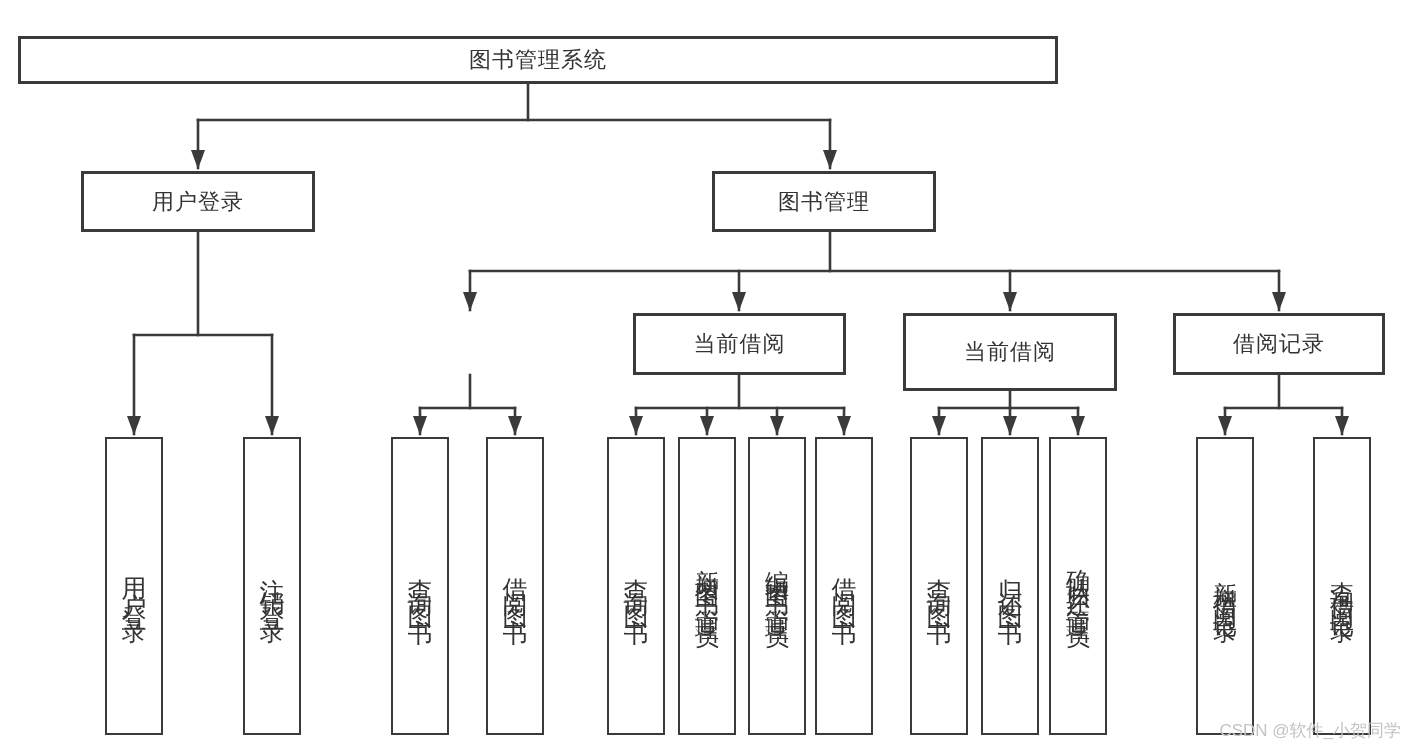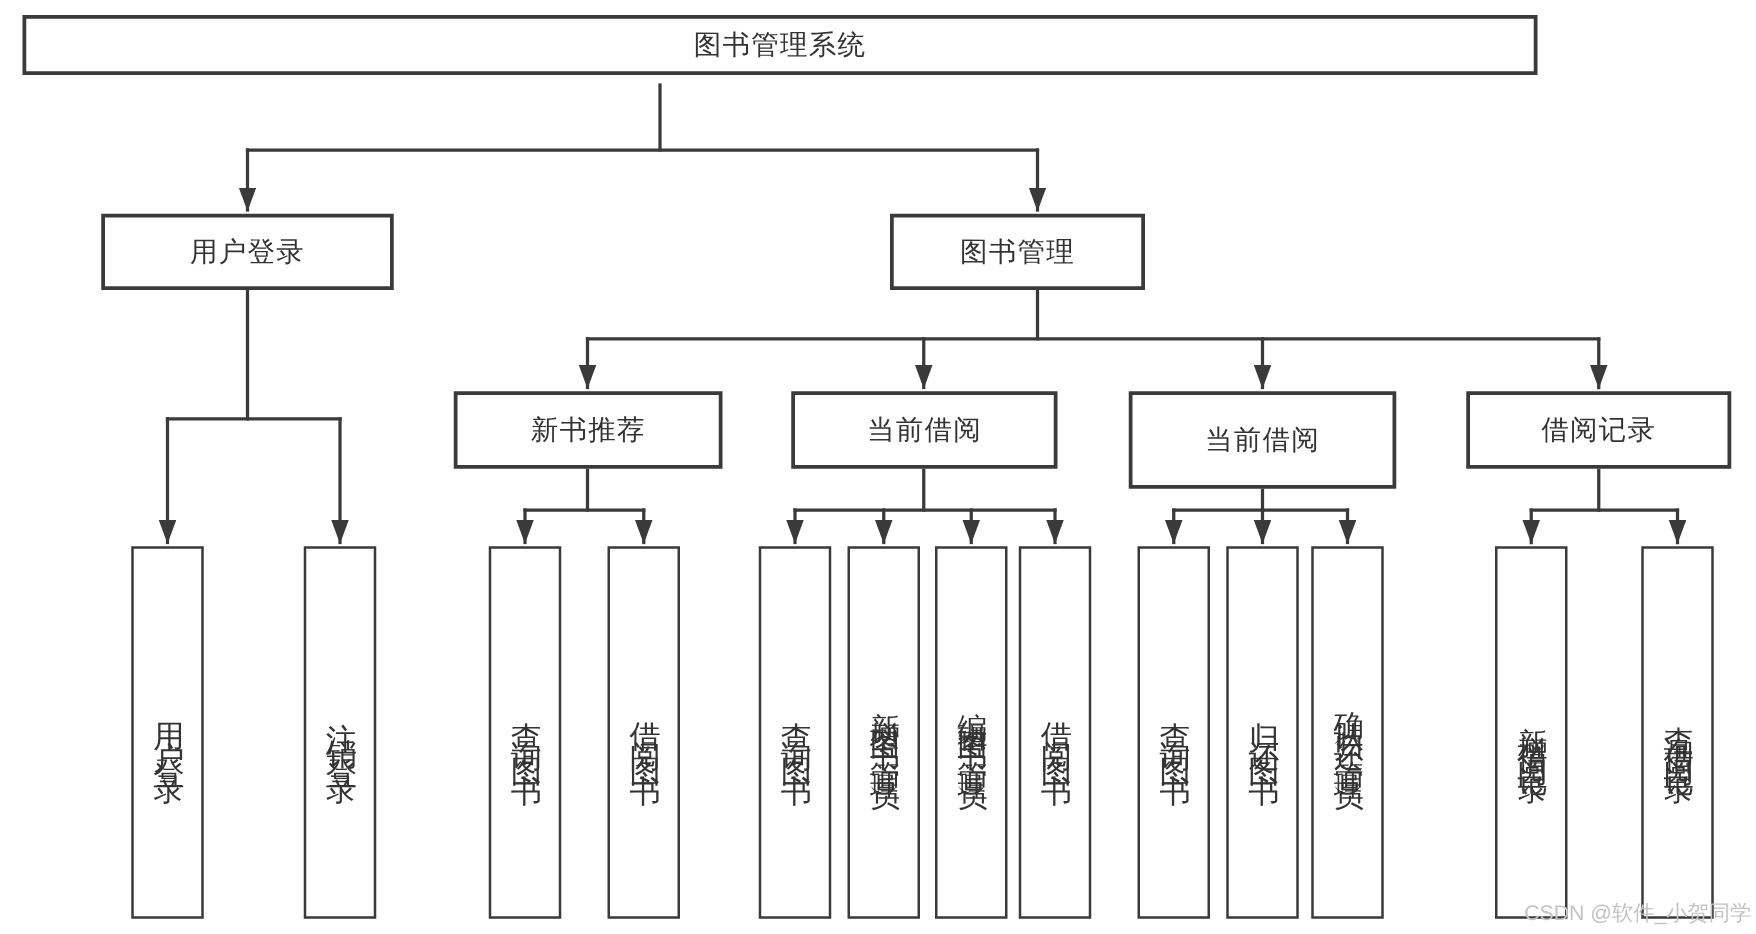--- a/index.html
+++ b/index.html
@@ -111,34 +111,31 @@
       <path d="M1010,408 L1010,434" marker-end="url(#arrow)"></path>
       <path d="M1078,408 L1078,434" marker-end="url(#arrow)"></path>
 
       <path d="M1279,375 L1279,408"></path>
       <path d="M1225,408 L1342,408"></path>
       <path d="M1225,408 L1225,434" marker-end="url(#arrow)"></path>
       <path d="M1342,408 L1342,434" marker-end="url(#arrow)"></path>
     </g>
   </svg>
 
-  <div class="box" style="left:18px; top:12px; width:1212px; height:48px;">
+  <div class="box" style="left:18px; top:36px; width:1040px; height:48px;">
     <span class="label">图书管理系统</span>
   </div>
 
   <div class="box" style="left:81px; top:171px; width:234px; height:61px;">
     <span class="label">用户登录</span>
   </div>
-  <div class="box" style="left:712px; top:171px; width:204px; height:61px;">
+  <div class="box" style="left:712px; top:171px; width:224px; height:61px;">
     <span class="label">图书管理</span>
   </div>
 
-  <div class="box" style="left:363px; top:313px; width:215px; height:62px;">
-    <span class="label">新书推荐</span>
-  </div>
   <div class="box" style="left:633px; top:313px; width:213px; height:62px;">
     <span class="label">当前借阅</span>
   </div>
   <div class="box" style="left:903px; top:313px; width:214px; height:78px;">
     <span class="label">当前借阅</span>
   </div>
   <div class="box" style="left:1173px; top:313px; width:212px; height:62px;">
     <span class="label">借阅记录</span>
   </div>
 

